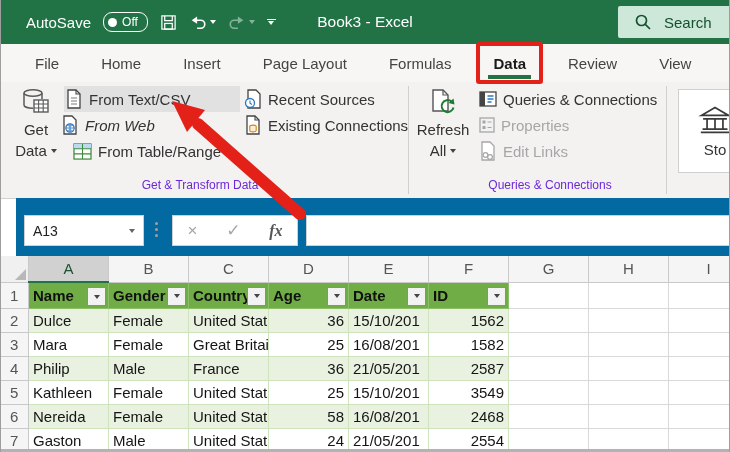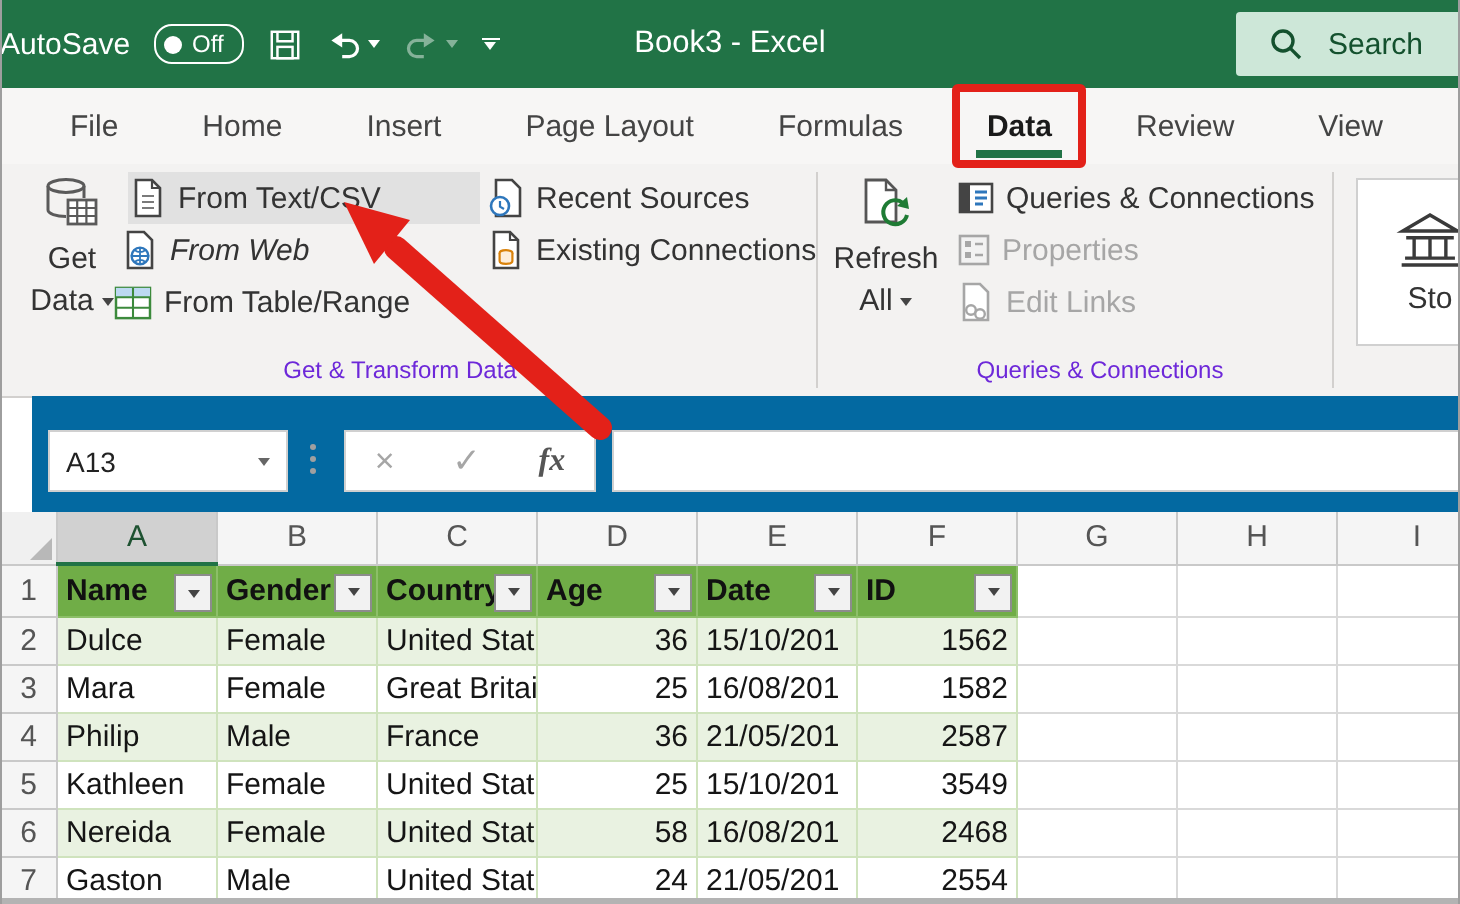--- a/index.html
+++ b/index.html
@@ -3,21 +3,21 @@
 <meta charset="utf-8">
 <style>
   html,body{margin:0;padding:0;}
   body{width:730px;height:452px;position:relative;overflow:hidden;
        font-family:"Liberation Sans",sans-serif;background:#fff;}
   .frame{position:absolute;inset:0;border-left:1px solid #9e9e9e;border-right:1px solid #9e9e9e;
          pointer-events:none;z-index:90;}
   
   .titlebar{position:absolute;left:0;top:0;width:730px;height:44px;background:#217346;
             display:flex;align-items:center;color:#fff;}
-  .tb-left{display:flex;align-items:center;gap:12px;}
+  .tb-left{display:flex;align-items:center;gap:12px;padding-left:26px;}
   .autosave-label{font-size:15px;}
   .toggle{display:flex;align-items:center;gap:5px;border:1px solid #fff;border-radius:9px;
           padding:2px 9px 2px 4px;cursor:pointer;}
   .toggle .knob{width:9px;height:9px;border-radius:50%;background:#fff;}
   .toggle .state{font-size:12px;}
   .qat-btn{display:flex;align-items:center;gap:3px;cursor:pointer;}
   .dim{opacity:.45;}
   .caret-down{width:0;height:0;border-left:3.5px solid transparent;border-right:3.5px solid transparent;
               border-top:4px solid currentColor;display:inline-block;}
   .dbl-chev{display:inline-flex;flex-direction:column;align-items:center;gap:1px;}
@@ -198,21 +198,21 @@
     <span class="icon">
       <svg width="18" height="20" viewBox="0 0 18 20" fill="none">
         <path d="M3 1 h8 l4 4 v14 h-12 z" stroke="#444" stroke-width="1.3" fill="#fff"></path>
         <circle cx="9" cy="13" r="4.2" stroke="#2e77bc" stroke-width="1.2" fill="#fff"></circle>
         <path d="M4.8 13 h8.4 M9 8.8 v8.4 M6.2 10 c1.8 1.4 3.8 1.4 5.6 0 M6.2 16 c1.8 -1.4 3.8 -1.4 5.6 0" stroke="#2e77bc" stroke-width="0.9"></path>
       </svg>
     </span>
     <span>From Web</span>
   </div>
 
-  <div class="small-btn" style="left:56px;top:56px;width:174px;">
+  <div class="small-btn" style="left:72px;top:56px;width:174px;">
     <span class="icon">
       <svg width="19" height="17" viewBox="0 0 20 18" fill="none">
         <rect x="1" y="1" width="18" height="16" stroke="#3c8a3c" stroke-width="1.3" fill="#fff"></rect>
         <rect x="1" y="1" width="18" height="5" fill="#bcd9f2"></rect>
         <path d="M1 6 h18 M1 11.5 h18 M10 1 v16" stroke="#3c8a3c" stroke-width="1.1"></path>
       </svg>
     </span>
     <span>From Table/Range</span>
   </div>
 

